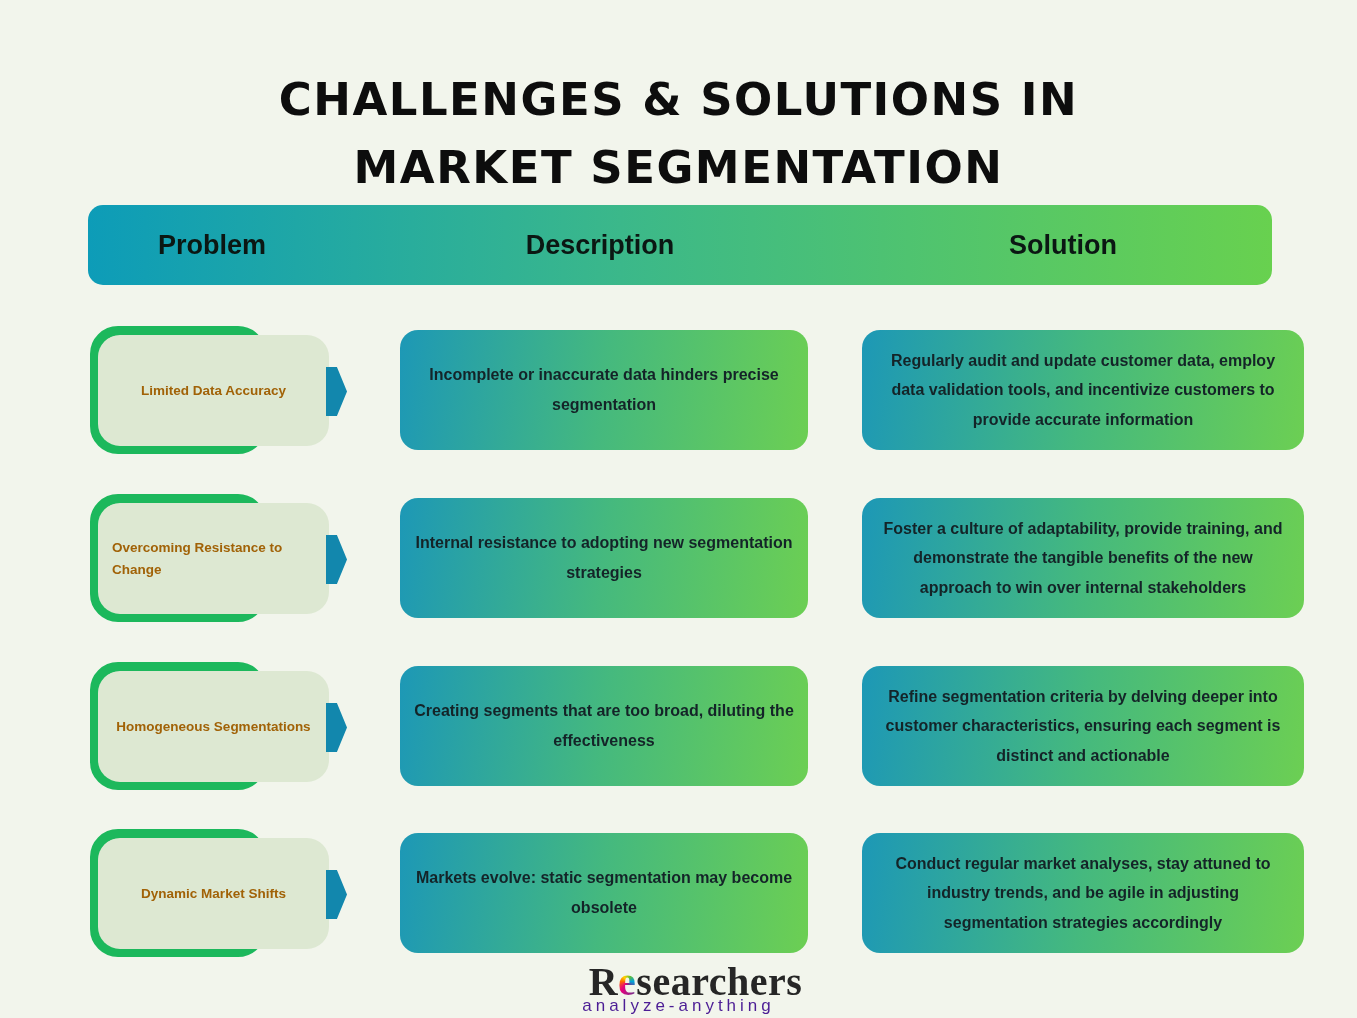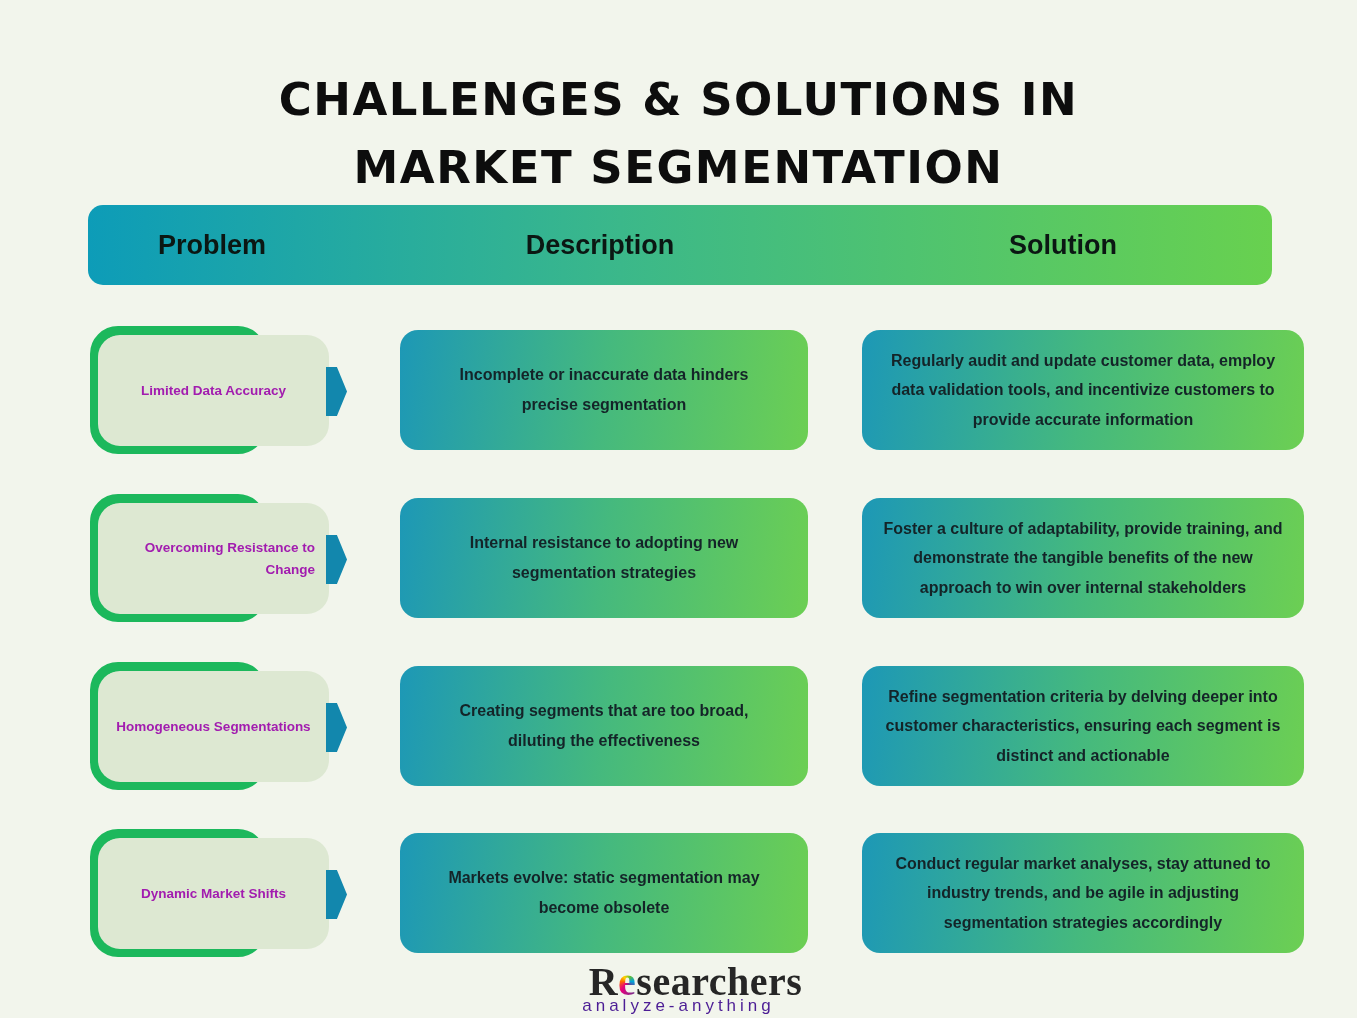--- a/index.html
+++ b/index.html
@@ -40,38 +40,38 @@
 
   
   .p-outline {
     position:absolute; left:2px; top:0; width:156px; height:108px;
     border:10px solid #1cb85c; border-radius:28px; background:transparent;
   }
   .p-fill {
     position:absolute; left:10px; top:9px; width:231px; height:111px;
     background:#dde8d2; border-radius:22px;
     display:flex; align-items:center; justify-content:center;
-    text-align:right; padding:0 14px; box-sizing:border-box;
-    font-weight:bold; font-size:13.5px; color:#a21caf; line-height:1.6;
+    text-align:left; padding:0 14px; box-sizing:border-box;
+    font-weight:bold; font-size:13.5px; color:#a16207; line-height:1.6;
   }
   .p-arrow {
     position:absolute; left:238px; top:41px; width:21px; height:49px;
     background:#1287ad;
     clip-path:polygon(0 0, 52% 0, 100% 50%, 52% 100%, 0 100%);
   }
 
   
   .grad-box {
     position:absolute; top:4px; height:120px; border-radius:18px;
     background:linear-gradient(97deg, #1d98b6 0%, #45b97e 50%, #6ccf53 100%);
     display:flex; align-items:center; justify-content:center;
     text-align:center; box-sizing:border-box;
     font-weight:bold; color:#142428;
   }
-  .desc-box { left:312px; width:408px; padding:0 40px; font-size:16px; line-height:1.9; }
+  .desc-box { left:312px; width:408px; padding:0 10px; font-size:16px; line-height:1.9; }
   .sol-box  { left:774px; width:442px; padding:16px 14px; font-size:16px; line-height:1.85; }
 
   
   .brand {
     position:absolute; top:936px; left:17px; width:100%; text-align:center;
     font-family:Liberation Serif, serif; font-weight:bold;
     font-size:40px; color:#262626; letter-spacing:0.5px;
   }
   .brand-e {
     background:conic-gradient(from 210deg, #e6007e, #ff6a00, #ffd500, #6abf2e, #00a3d9, #7b2d8b, #e6007e);

